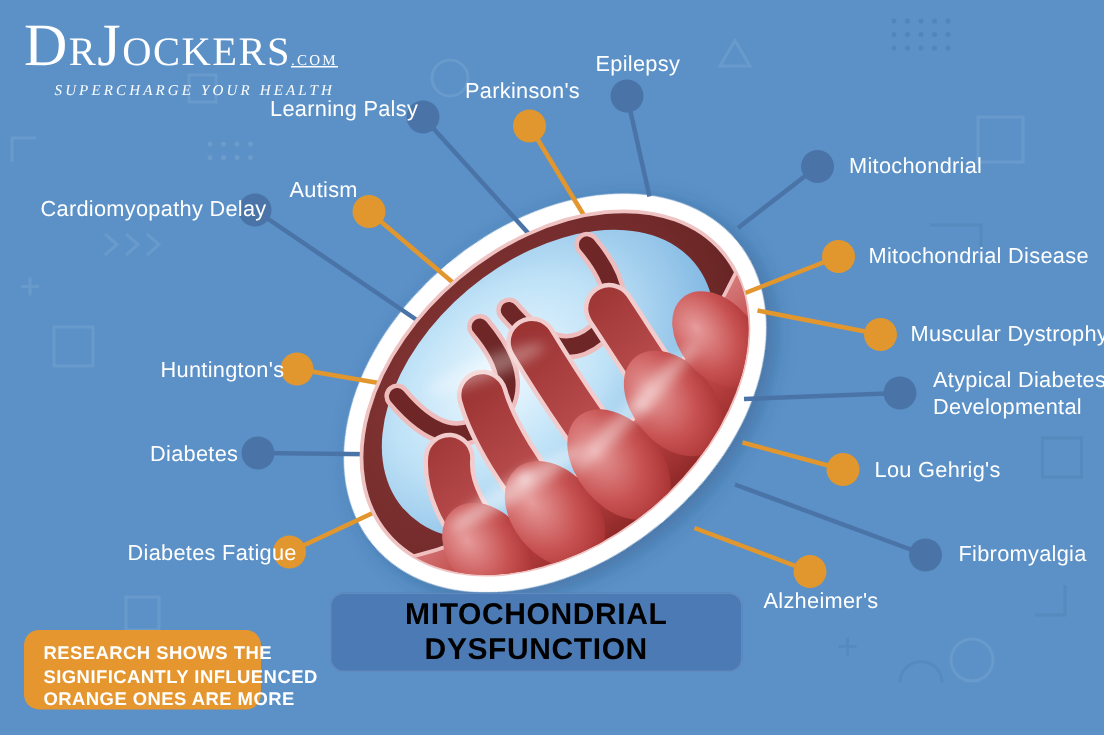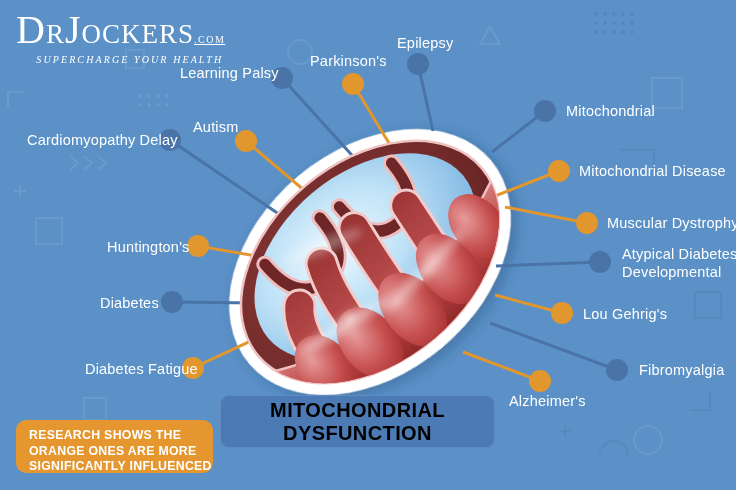--- a/index.html
+++ b/index.html
@@ -33,21 +33,21 @@
     text-align:right;margin-top:-6px;padding-right:2px;white-space:nowrap;
   }
   .title-box{
     position:absolute;left:220px;top:395px;width:275px;height:53px;z-index:5;
     background:var(--titlebox);border-radius:9px;
     display:flex;flex-direction:column;justify-content:center;align-items:center;
     color:#000000;font-weight:bold;font-size:20px;line-height:23px;letter-spacing:.4px;
     box-shadow:0 0 0 1px rgba(255,255,255,.12) inset;
   }
   .note-box{
-    position:absolute;left:16px;top:420px;width:197px;height:53px;z-index:5;
+    position:absolute;left:16px;top:420px;width:158px;height:53px;z-index:5;
     background:var(--notebox);border-radius:10px;
     color:#fff;font-weight:bold;font-size:12.3px;line-height:15.6px;letter-spacing:.3px;
     padding:8px 0 0 13px;box-sizing:border-box;white-space:nowrap;
   }
 </style>
 </head>
 <body>
 
 <div class="stage">
 
@@ -260,17 +260,17 @@
     <div class="logo-tag">SUPERCHARGE YOUR HEALTH</div>
   </div>
 
   <div class="title-box">
     <div>MITOCHONDRIAL</div>
     <div>DYSFUNCTION</div>
   </div>
 
   <div class="note-box">
     <div>RESEARCH SHOWS THE</div>
+    <div>SIGNIFICANTLY INFLUENCED</div>
     <div>ORANGE ONES ARE MORE</div>
-    <div>SIGNIFICANTLY INFLUENCED</div>
   </div>
 
 </div>
 
 </body></html>

